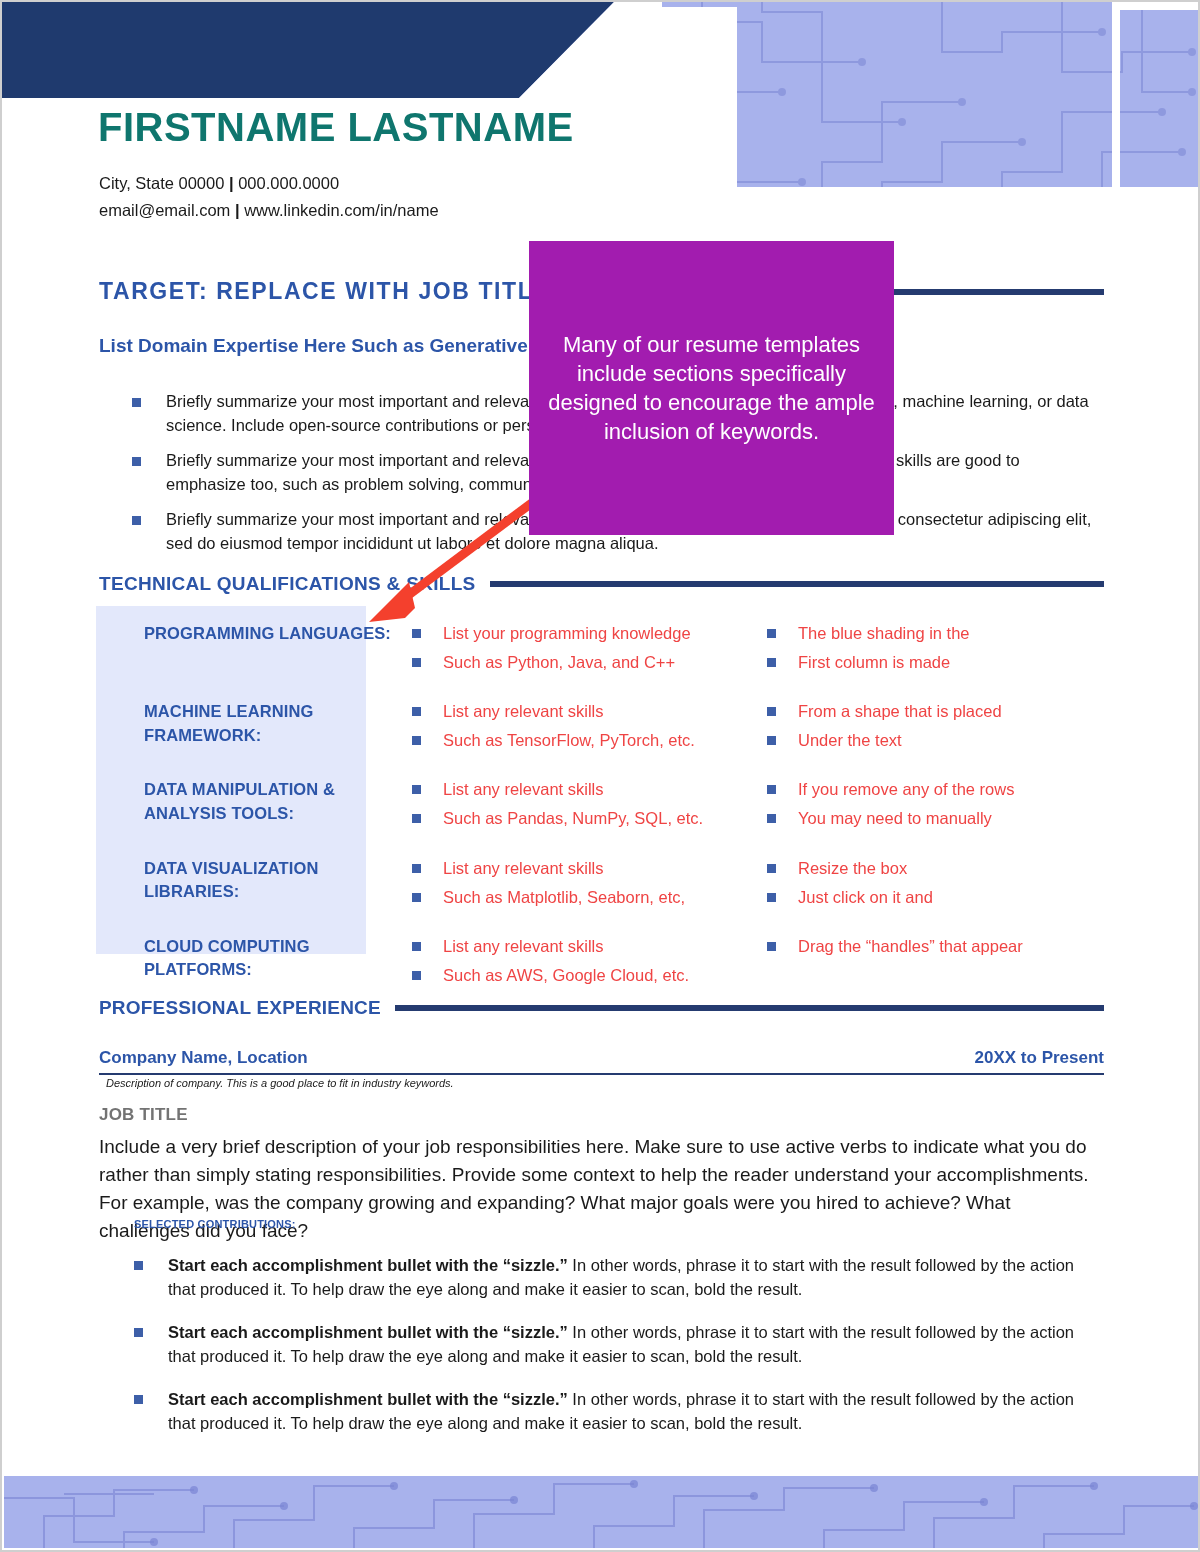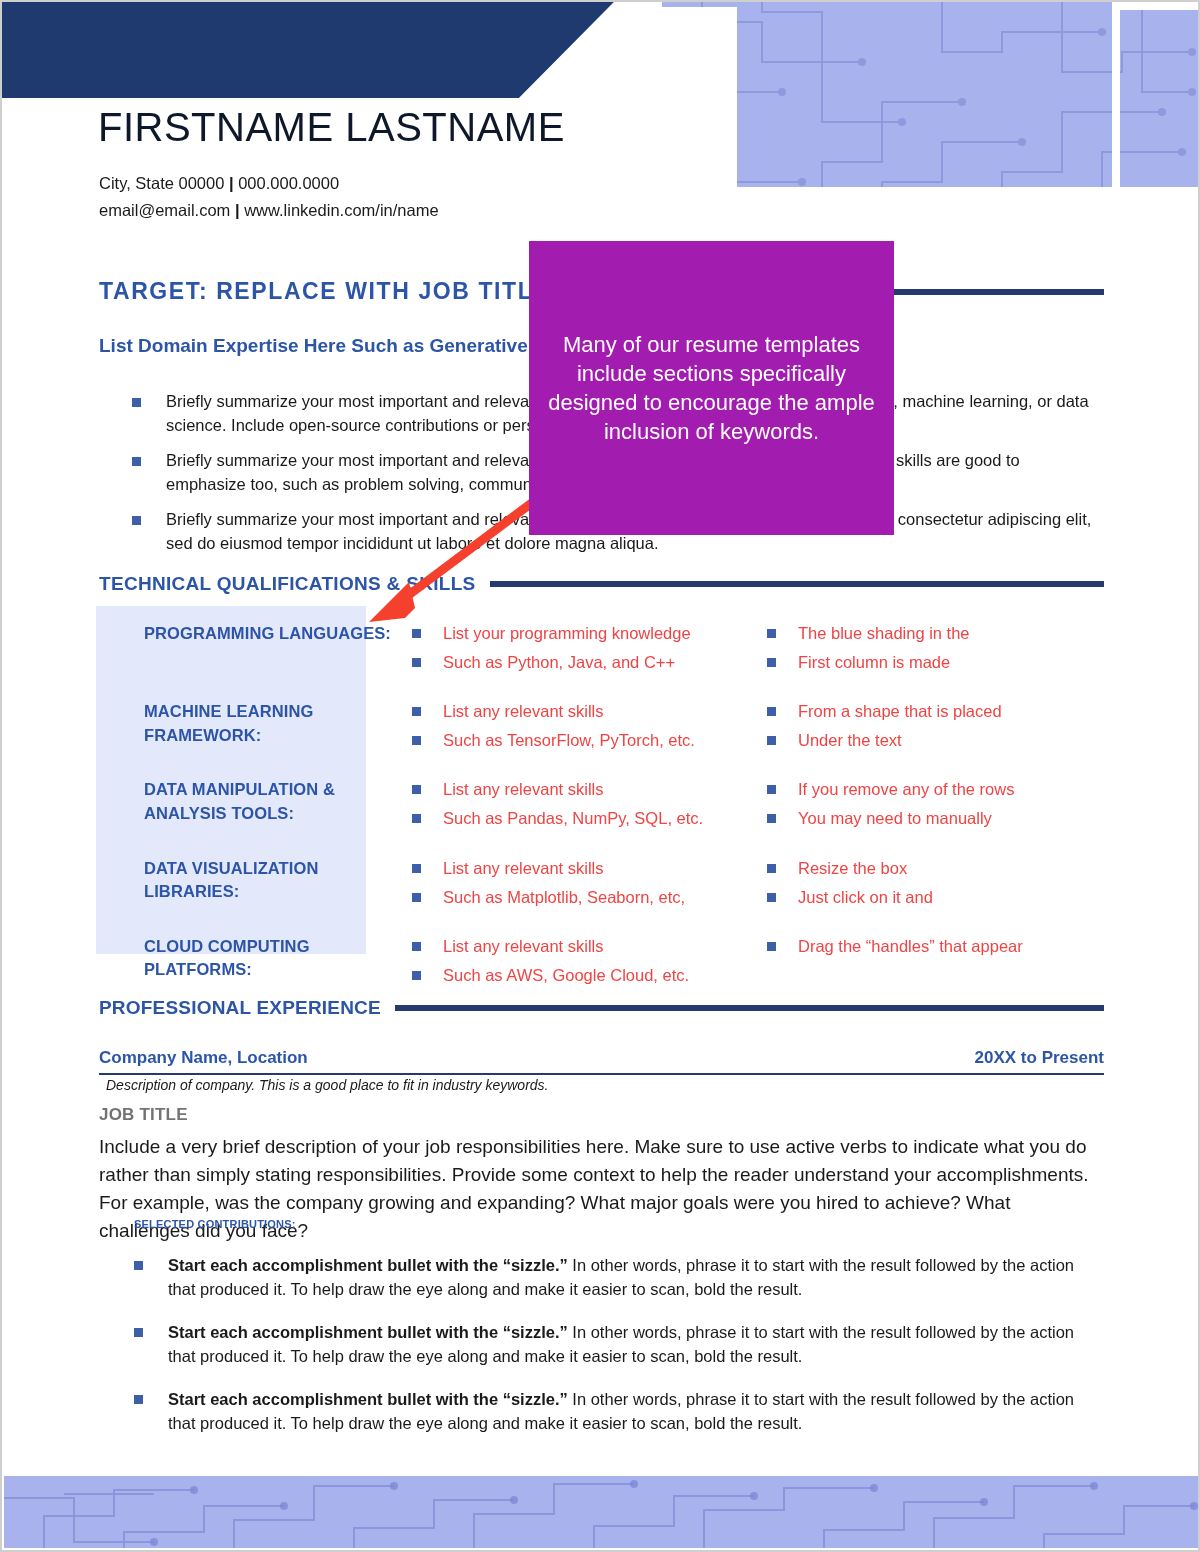--- a/index.html
+++ b/index.html
@@ -69,22 +69,22 @@
     background: #a8b2ec;
     overflow: hidden;
   }
 
   
   .name {
     position: absolute;
     left: 96px;
     top: 103px;
     font-size: 40px;
-    font-weight: normal;
-    color: #0f172a;
+    font-weight: bold;
+    color: #0f766e;
     letter-spacing: 0.5px;
     z-index: 20;
   }
   .contact {
     position: absolute;
     left: 97px;
     top: 168px;
     font-size: 16.5px;
     color: #1a1a1a;
     line-height: 1.62;
@@ -224,21 +224,21 @@
     left: 97px;
     top: 1071px;
     width: 1005px;
     height: 2px;
     background: #253b70;
   }
   .exp-desc {
     position: absolute;
     left: 104px;
     top: 1075px;
-    font-size: 14px;
+    font-size: 11px;
     font-style: italic;
     color: #1a1a1a;
   }
   .exp-jobtitle {
     position: absolute;
     left: 97px;
     top: 1103px;
     font-size: 17px;
     font-weight: bold;
     color: #737373;

